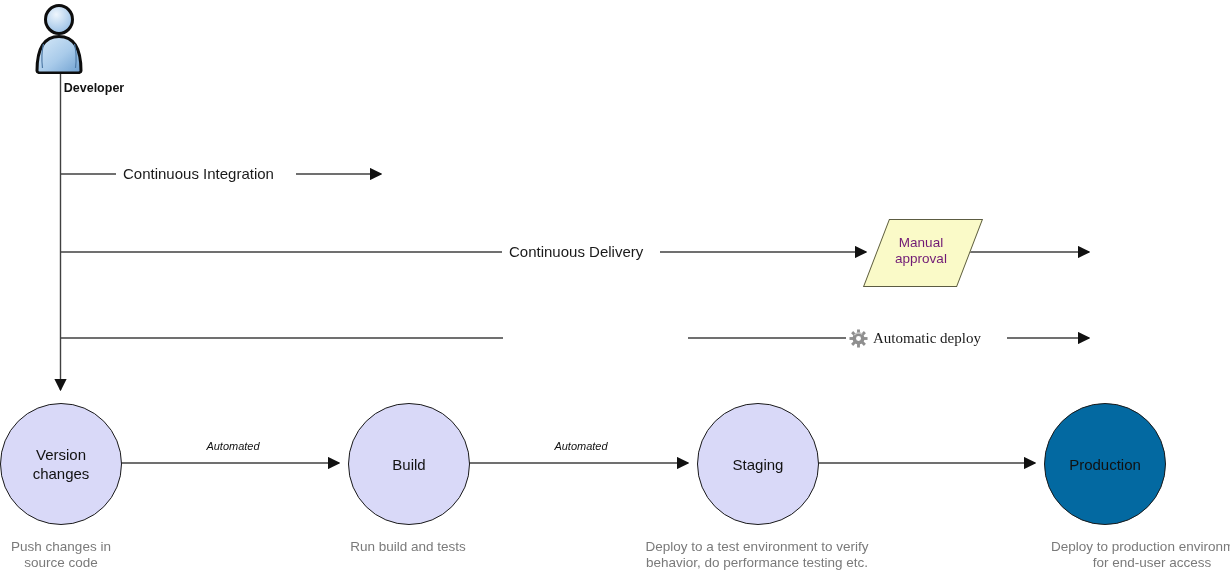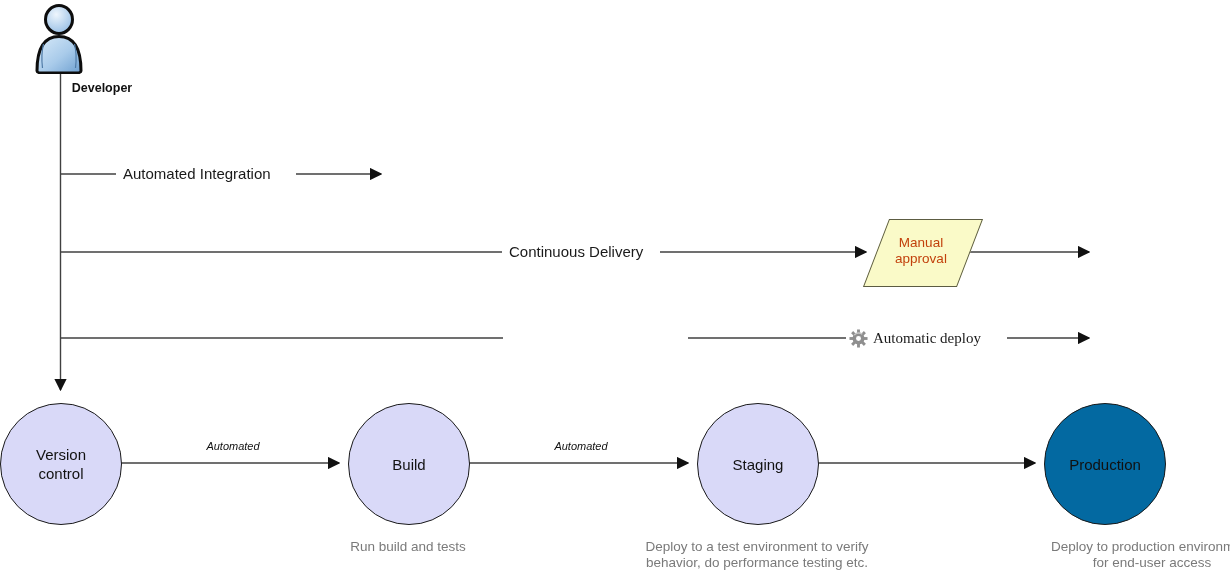--- a/index.html
+++ b/index.html
@@ -6,38 +6,38 @@
   .canvas{
     position:relative;width:1230px;height:575px;background:#ffffff;
     font-family:"Liberation Sans",sans-serif;overflow:hidden;
   }
   .wires{position:absolute;left:0;top:0;width:1230px;height:575px;}
 
   .abs{position:absolute;}
 
   
   .actor-label{
-    left:12px;top:81px;width:124px;text-align:center;
+    left:4px;top:81px;width:124px;text-align:center;
     font-size:12.5px;font-weight:bold;color:#111;padding-left:28px;
   }
 
   
   .flow-label{
     font-size:15px;color:#1a1a1a;white-space:nowrap;line-height:18px;
   }
 
   
   .approval-shape{
     left:876px;top:219px;width:92px;height:66px;
     background:#fafac8;border:1px solid #5c5c42;
     transform:skewX(-21deg);
   }
   .approval-label{
     left:885px;top:235px;width:72px;text-align:center;
-    font-size:13.5px;color:#c2410c;line-height:16px;
+    font-size:13.5px;color:#701a75;line-height:16px;
   }
 
   
   .auto-deploy-label{
     left:873px;top:329px;font-size:15px;color:#1a1a1a;white-space:nowrap;line-height:18px;font-family:Liberation Serif, serif;
   }
   .gear{left:849px;top:329px;width:19px;height:19px;}
 
   
   .stage{
@@ -105,21 +105,21 @@
         <stop offset="0.55" stop-color="#a9cbea"></stop>
         <stop offset="1" stop-color="#6d9fd0"></stop>
       </linearGradient>
     </defs>
     <path d="M6,67 C6,45 13,32.5 28,32.5 C43,32.5 50,45 50,67 C50,68.5 48,69 44,69 L12,69 C8,69 6,68.5 6,67 Z" fill="url(#bodyG)" stroke="#0d0d0d" stroke-width="3" stroke-linejoin="round"></path>
     <path d="M12.5,40 C10.5,48 10.5,56 11.5,64 M43.5,40 C45.5,48 45.5,56 44.5,64" fill="none" stroke="#4e7aa6" stroke-width="1.2"></path>
     <ellipse cx="28" cy="15.5" rx="13.5" ry="14" fill="url(#headG)" stroke="#0d0d0d" stroke-width="3"></ellipse>
   </svg>
   <div class="abs actor-label">Developer</div>
 
-  <div class="abs flow-label" style="left:123px;top:165px">Automated Integration</div>
+  <div class="abs flow-label" style="left:123px;top:165px">Continuous Integration</div>
   <div class="abs flow-label" style="left:509px;top:243px">Continuous Delivery</div>
 
   <div class="abs approval-shape"></div>
   <div class="abs approval-label">Manual approval</div>
 
   <svg class="abs gear" viewBox="0 0 20 20" xmlns="http://www.w3.org/2000/svg">
     <g fill="#8f8f8f">
       <g transform="rotate(0 10 10)">
           <rect x="8.5" y="0.5" width="3" height="5"></rect>
         </g>
@@ -145,32 +145,33 @@
           <rect x="8.5" y="0.5" width="3" height="5"></rect>
         </g>
       <circle cx="10" cy="10" r="6.3"></circle>
     </g>
     <circle cx="10" cy="10" r="2.6" fill="#ffffff"></circle>
     <path d="M5.5,6.5 A6 6 0 0 1 14,5.5" stroke="#c9c9c9" stroke-width="1.4" fill="none"></path>
   </svg>
   <div class="abs auto-deploy-label">Automatic deploy</div>
 
   <div class="abs stage stage--lavender" style="left:0px">
-    <span class="stage-label">Version control</span>
+    <span class="stage-label">Version changes</span>
   </div>
   <div class="abs stage stage--lavender" style="left:348px">
     <span class="stage-label">Build</span>
   </div>
   <div class="abs stage stage--lavender" style="left:697px">
     <span class="stage-label">Staging</span>
   </div>
   <div class="abs stage stage--green" style="left:1044px">
     <span class="stage-label">Production</span>
   </div>
 
   <div class="abs edge-label" style="left:173px">Automated</div>
   <div class="abs edge-label" style="left:521px">Automated</div>
 
+  <div class="abs caption" style="left:0px;width:122px">Push changes in source code</div>
   <div class="abs caption" style="left:328px;width:160px">Run build and tests</div>
   <div class="abs caption" style="left:632px;width:250px">Deploy to a test environment to verify behavior, do performance testing etc.</div>
   <div class="abs caption" style="left:1042px;width:220px">Deploy to production environment for end-user access</div>
 
 </div>
 
 </body></html>

